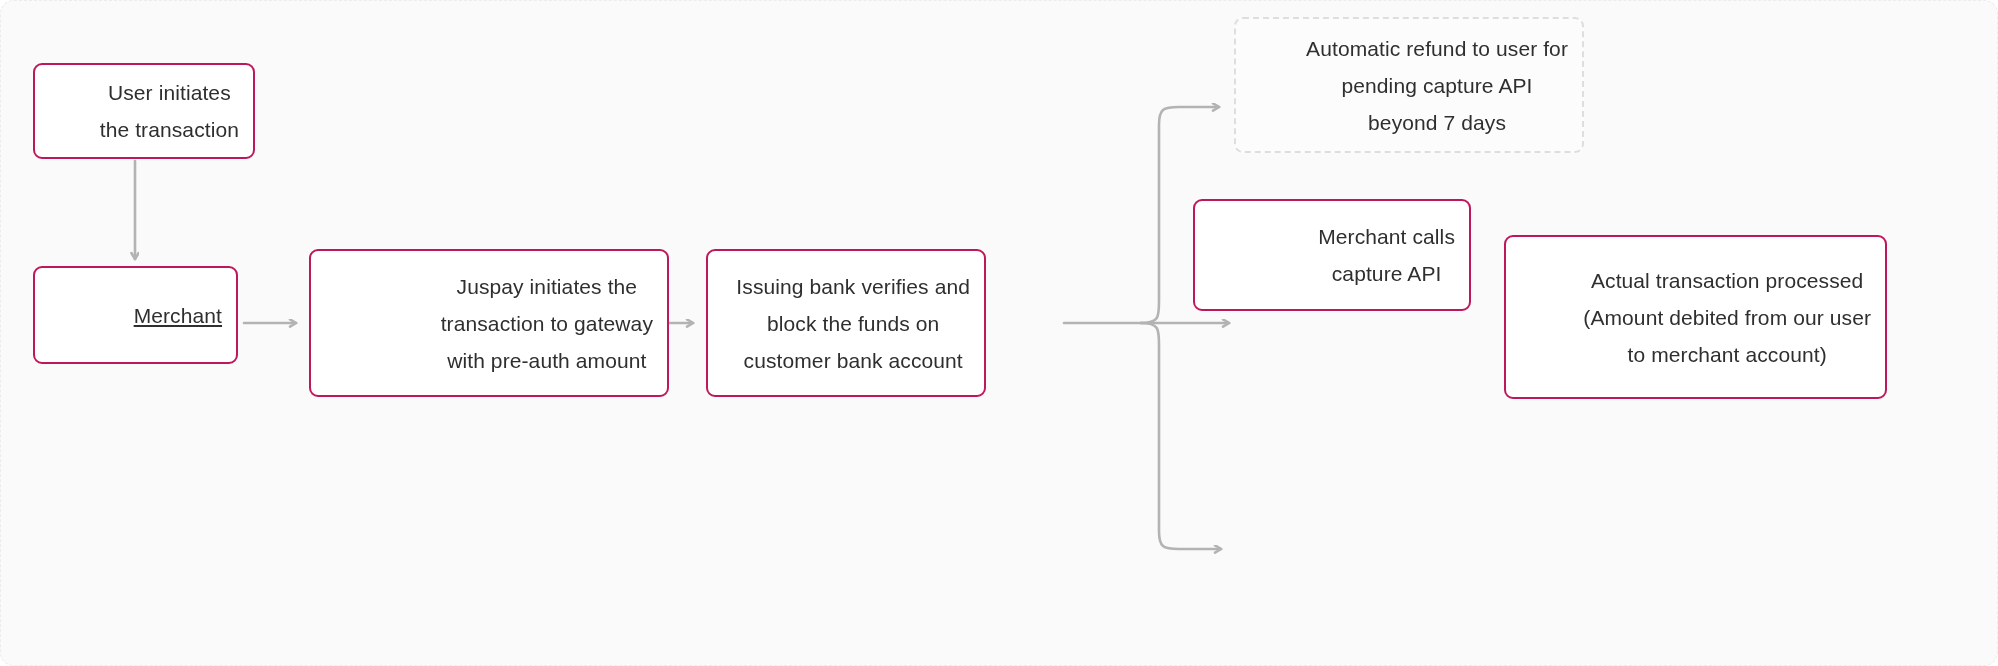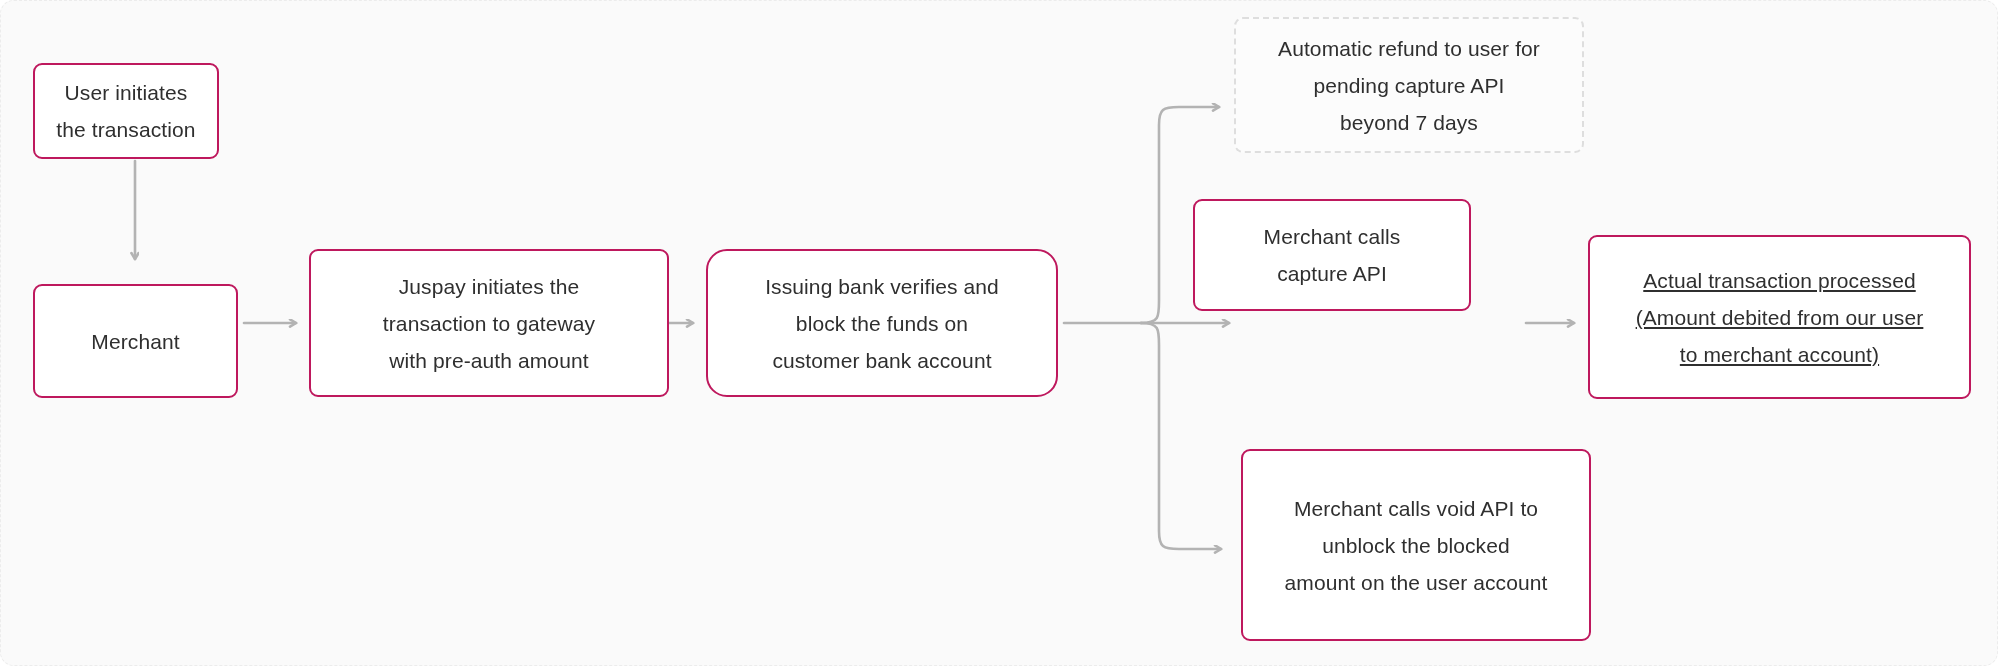--- a/index.html
+++ b/index.html
@@ -21,21 +21,21 @@
     overflow: hidden;
   }
   .node {
     position: absolute;
     background: #ffffff;
     border: 2px solid #be185d;
     border-radius: 9px;
     box-sizing: border-box;
     display: flex;
     align-items: center;
-    justify-content: center;
+    justify-content: flex-end;
     text-align: center;
     color: #2f2f2f;
     font-size: 21px;
     line-height: 37px;
     padding: 4px 14px;
     letter-spacing: 0.1px;
   }
   .node.dashed {
     border-style: dashed;
     border-color: #dedede;
@@ -76,57 +76,52 @@
 
     <path d="M 1140 322 C 1158 322 1158 316 1158 300 L 1158 124 C 1158 108 1162 106 1178 106 L 1218 106" fill="none" stroke="#b3b3b3" stroke-width="2.6" stroke-linecap="round" marker-end="url(#arrowhead)"></path>
 
     <path d="M 1140 322 L 1228 322" fill="none" stroke="#b3b3b3" stroke-width="2.6" stroke-linecap="round" marker-end="url(#arrowhead)"></path>
 
     <path d="M 1140 322 C 1158 322 1158 328 1158 344 L 1158 530 C 1158 546 1162 548 1178 548 L 1220 548" fill="none" stroke="#b3b3b3" stroke-width="2.6" stroke-linecap="round" marker-end="url(#arrowhead)"></path>
 
     <path d="M 1525 322 L 1573 322" fill="none" stroke="#b3b3b3" stroke-width="2.6" stroke-linecap="round" marker-end="url(#arrowhead)"></path>
   </svg>
 
-  <div class="node" style="left:32px; top:62px; width:186px; height:96px;">
+  <div class="node" style="left:32px; top:62px; width:222px; height:96px;">
     <span class="node-label">User initiates
 the transaction</span>
   </div>
 
-  <div class="node" style="left:32px; top:283px; width:205px; height:114px;">
+  <div class="node" style="left:32px; top:265px; width:205px; height:98px;text-decoration:underline;">
     <span class="node-label">Merchant</span>
   </div>
 
   <div class="node" style="left:308px; top:248px; width:360px; height:148px;">
     <span class="node-label">Juspay initiates the
 transaction to gateway
 with pre-auth amount</span>
   </div>
 
-  <div class="node" style="left:705px; top:248px; width:352px; height:148px;border-radius:21px;">
+  <div class="node" style="left:705px; top:248px; width:280px; height:148px;">
     <span class="node-label">Issuing bank verifies and
 block the funds on
 customer bank account</span>
   </div>
 
   <div class="node dashed" style="left:1233px; top:16px; width:350px; height:136px;">
     <span class="node-label">Automatic refund to user for
 pending capture API
 beyond 7 days</span>
   </div>
 
   <div class="node" style="left:1192px; top:198px; width:278px; height:112px;">
     <span class="node-label">Merchant calls
 capture API</span>
   </div>
 
-  <div class="node" style="left:1587px; top:234px; width:383px; height:164px;text-decoration:underline;">
+  <div class="node" style="left:1503px; top:234px; width:383px; height:164px;">
     <span class="node-label">Actual transaction processed
 (Amount debited from our user
 to merchant account)</span>
   </div>
 
-  <div class="node" style="left:1240px; top:448px; width:350px; height:192px;">
-    <span class="node-label">Merchant calls void API to
-unblock the blocked
-amount on the user account</span>
-  </div>
 
 </div>
 
 </body></html>

